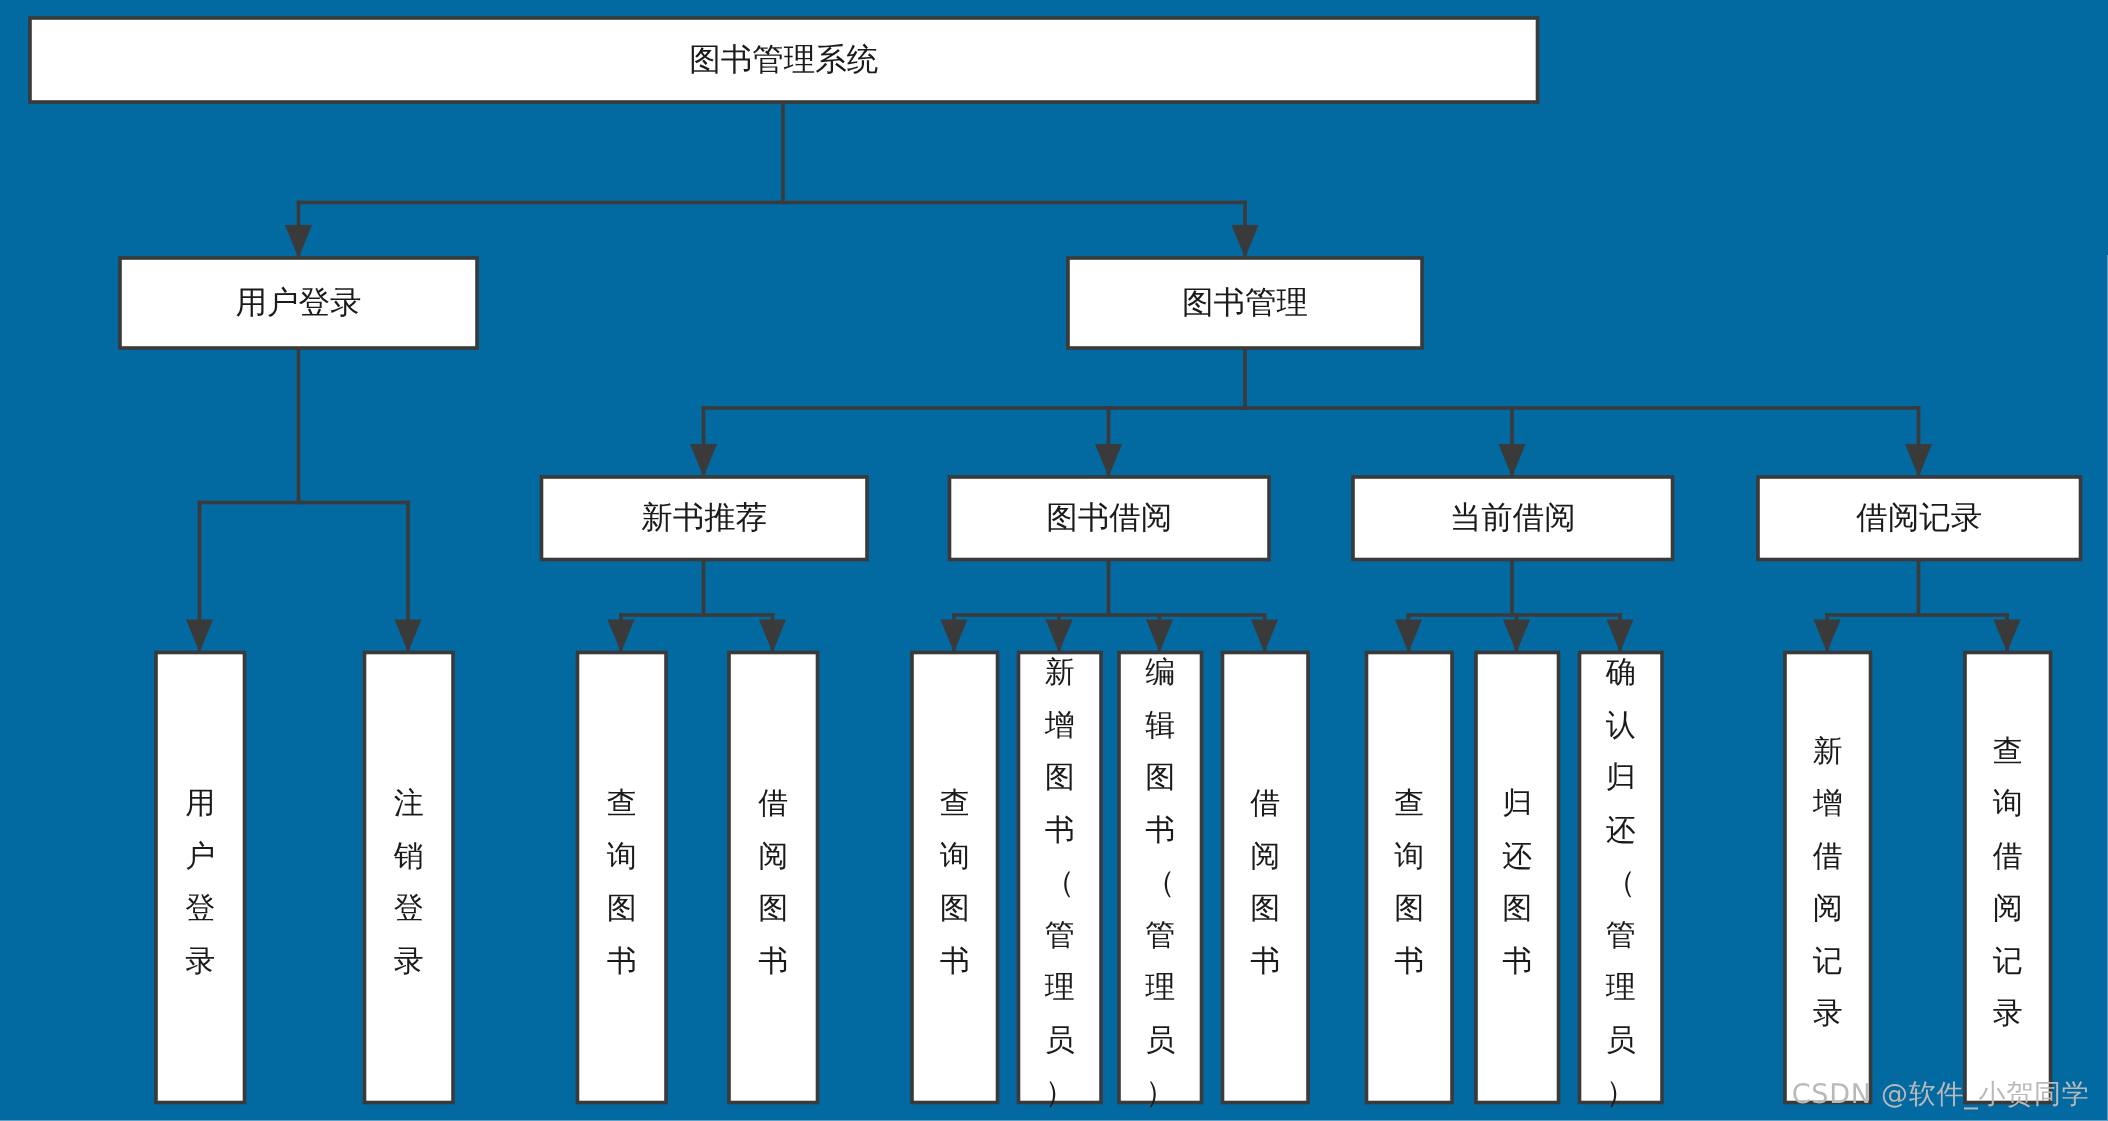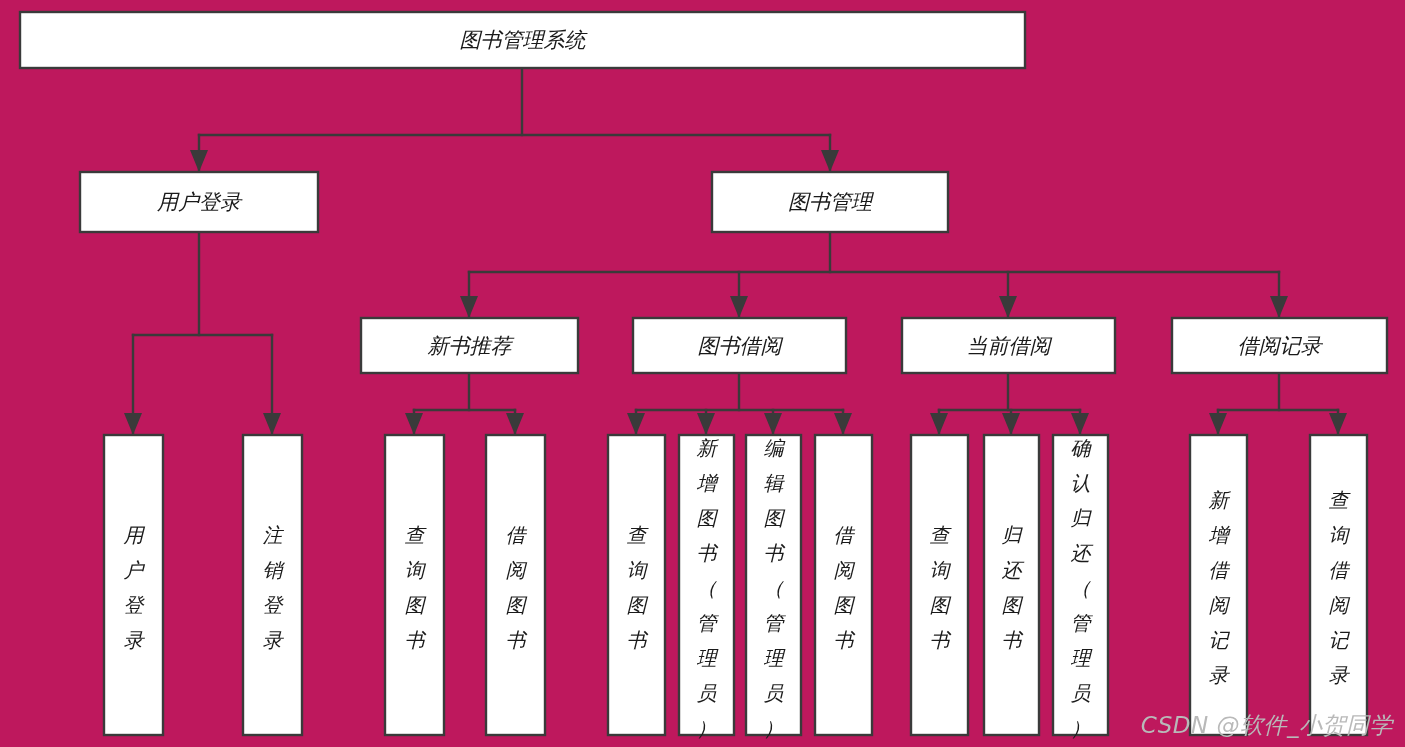--- a/index.html
+++ b/index.html
@@ -10,22 +10,21 @@
   body {
     width: 1405px;
     height: 747px;
     overflow: hidden;
     font-family: "DejaVu Sans", "Liberation Sans", sans-serif;
   }
   #diagram-root {
     position: relative;
     width: 1405px;
     height: 747px;
-    background: #be185d;
-    font-style: italic;
+    background: #0369a1;
   }
   svg.diagram-canvas {
     position: absolute;
     left: 0;
     top: 0;
     width: 1405px;
     height: 747px;
   }
   .node-box {
     fill: #ffffff;
@@ -53,21 +52,21 @@
     font-family: "DejaVu Sans", "Liberation Sans", sans-serif;
     font-size: 20px;
     fill: #1a1a1a;
     text-anchor: middle;
   }
   .watermark-text {
     position: absolute;
     right: 12px;
     bottom: 6px;
     font-family: "DejaVu Sans", "Liberation Sans", sans-serif;
-    font-size: 23px;
+    font-size: 18px;
     color: #b9b9b9;
     letter-spacing: 0.5px;
     white-space: nowrap;
     user-select: none;
   }
 </style>
 </head>
 <body>
 
 <div id="diagram-root">

